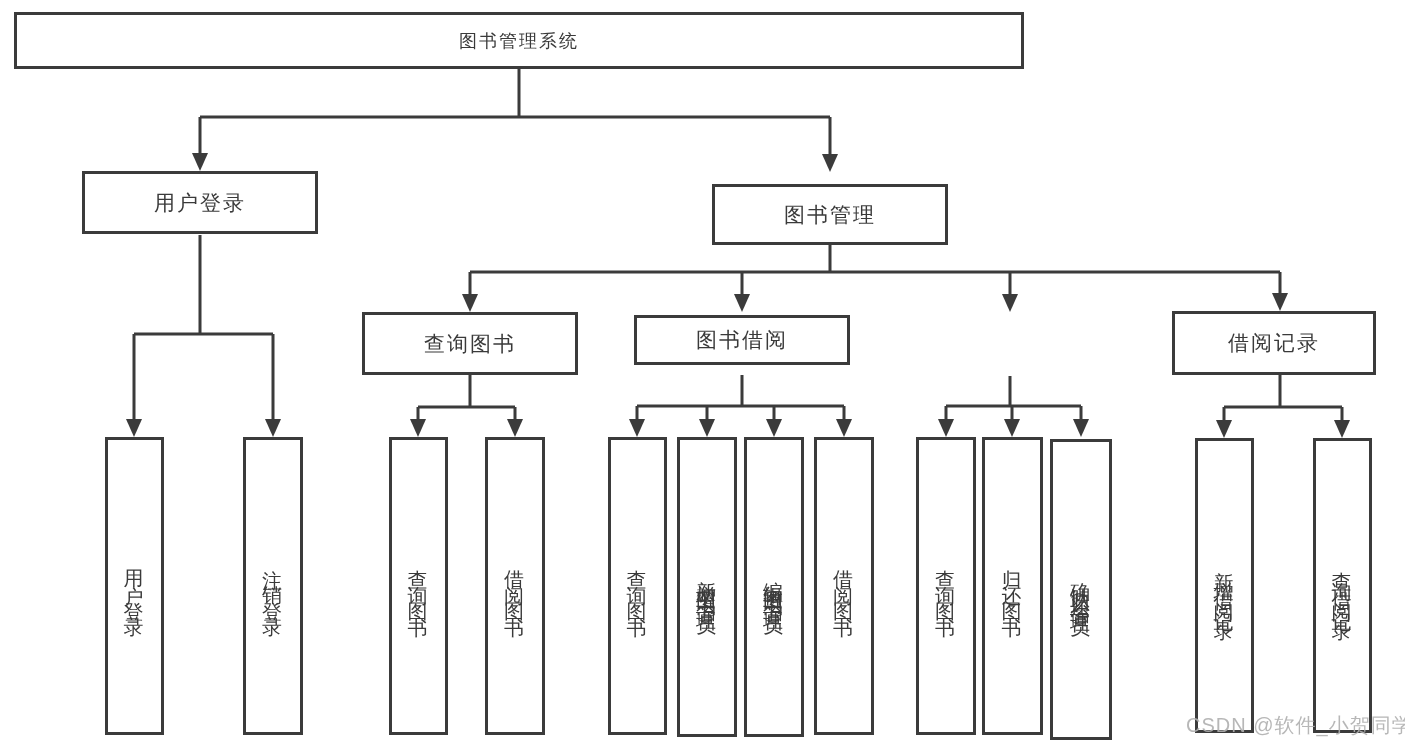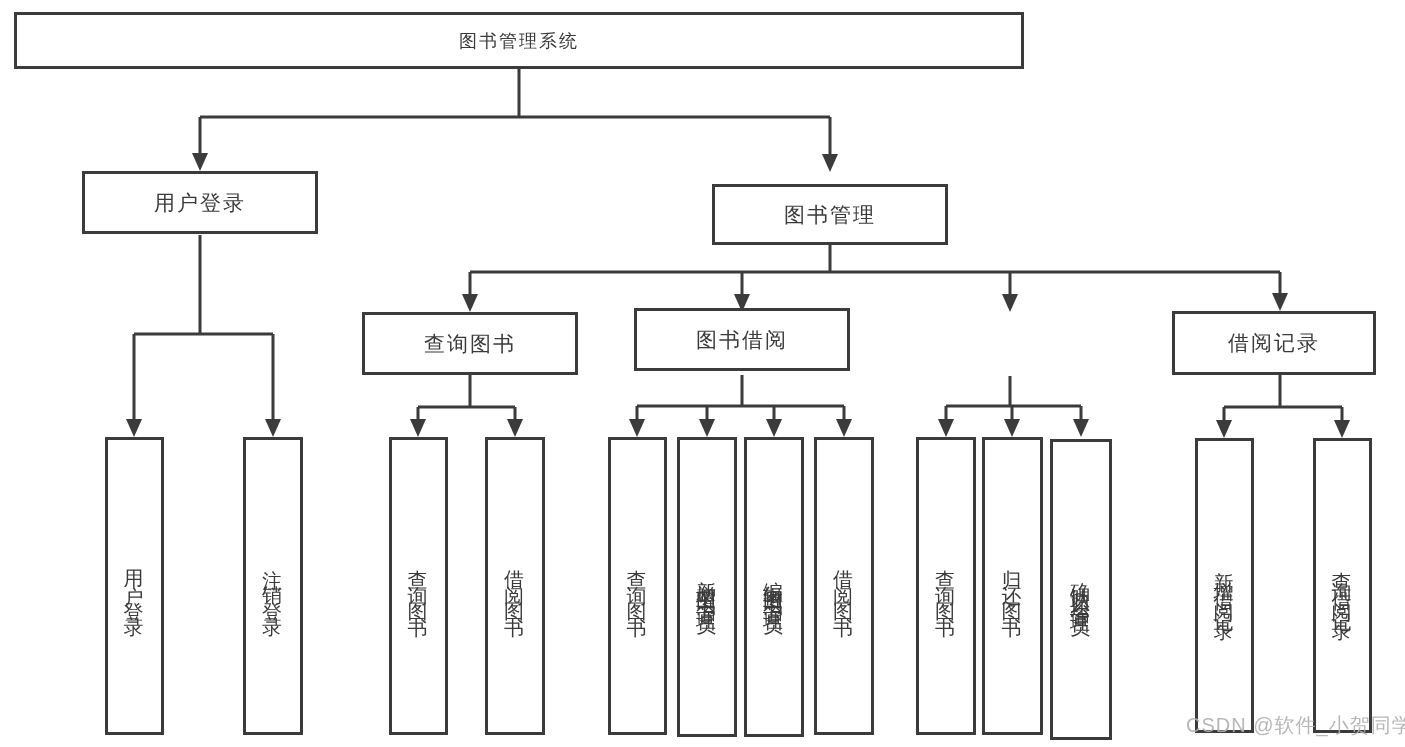--- a/index.html
+++ b/index.html
@@ -102,21 +102,21 @@
   <div class="box h" style="left:82px;top:171px;width:236px;height:63px">
     <span class="hlabel">用户登录</span>
   </div>
   <div class="box h" style="left:712px;top:184px;width:236px;height:61px">
     <span class="hlabel">图书管理</span>
   </div>
 
   <div class="box h" style="left:362px;top:312px;width:216px;height:63px">
     <span class="hlabel">查询图书</span>
   </div>
-  <div class="box h" style="left:634px;top:308px;width:216px;height:63px">
+  <div class="box h" style="left:634px;top:315px;width:216px;height:50px">
     <span class="hlabel">图书借阅</span>
   </div>
   <div class="box h" style="left:1172px;top:311px;width:204px;height:64px">
     <span class="hlabel">借阅记录</span>
   </div>
 
   <div class="box v" style="left:105px;top:437px;width:59px;height:298px">
     <span class="vtext" style="letter-spacing: 16px;">用户登录</span>
   </div>
   <div class="box v" style="left:243px;top:437px;width:60px;height:298px">

